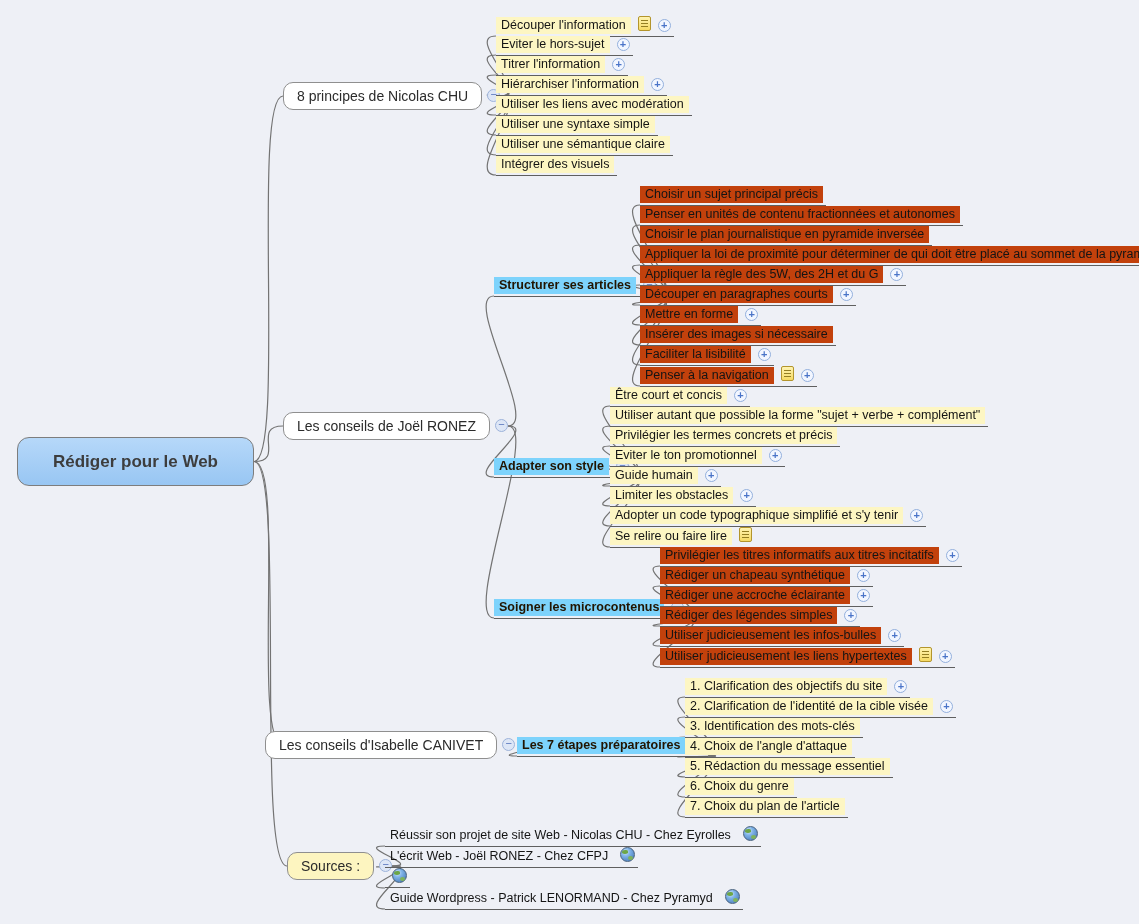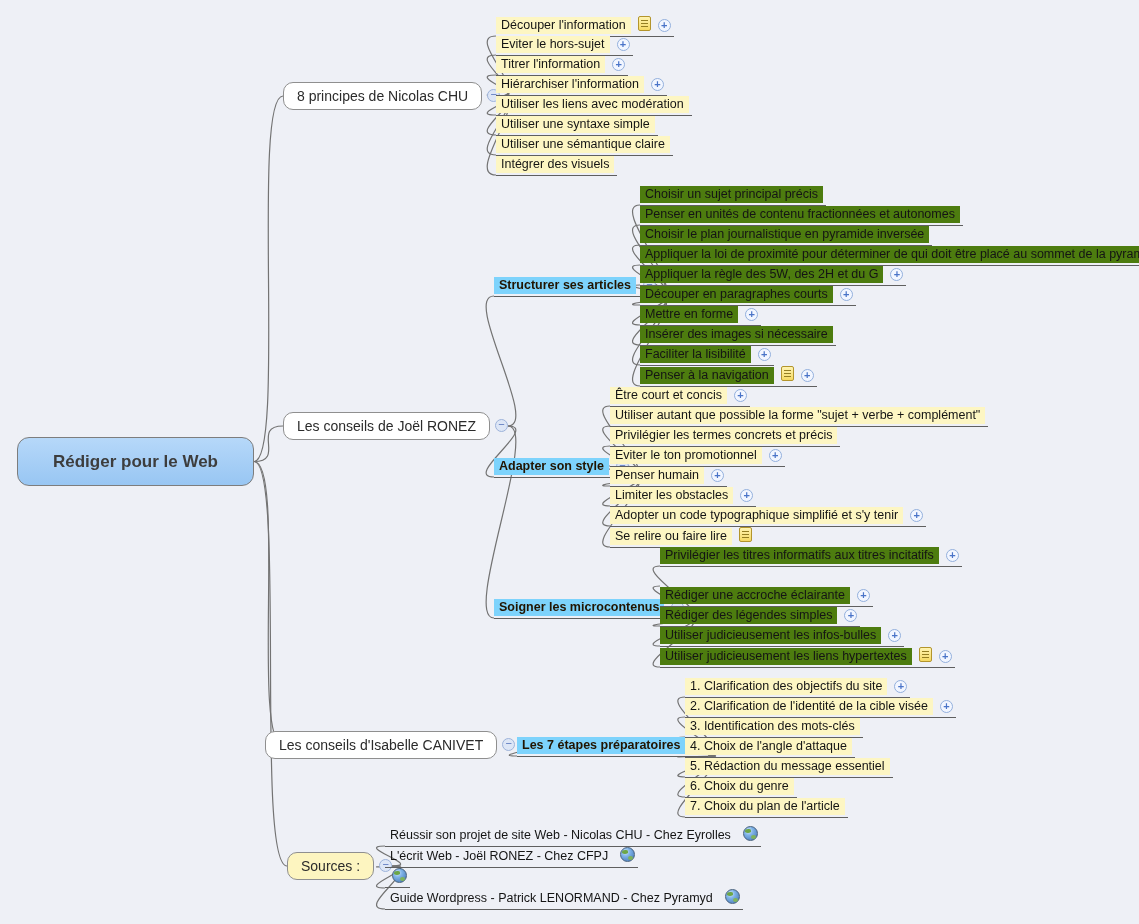--- a/index.html
+++ b/index.html
@@ -7,21 +7,21 @@
          font-family:"Liberation Sans",sans-serif;overflow:hidden;}
   #edges{position:absolute;left:0;top:0;z-index:0;}
   #edges path{fill:none;stroke:#737373;stroke-width:1.2px;}
 
   
   .leaf{position:absolute;z-index:2;white-space:nowrap;
         padding:0 3px 2px 0;border-bottom:1.5px solid #5f5f5f;
         font-size:12.5px;line-height:15px;color:#141414;}
   .hl{display:inline-block;padding:1px 5px;}
   .pale{background:#fdf6c3;}
-  .gold{background:#4d7c0f;}
+  .gold{background:#c2410c;}
   .orange{background:#7dd3fc;font-weight:bold;color:#221400;}
   .plain{background:transparent;}
 
   
   .bubble{position:absolute;z-index:2;white-space:nowrap;
           background:#ffffff;border:1px solid #8f8f8f;border-radius:10px;
           padding:5px 13px;font-size:14px;color:#2b2b2b;}
   .bubble.src{background:#fdf5c0;}
   .bubble.root{width:209px;height:37px;display:flex;align-items:center;justify-content:center;
           font-size:17px;font-weight:bold;color:#3d3d3d;border:1px solid #7d7d7d;
@@ -198,38 +198,41 @@
   <div class="leaf" id="t1" style="left:610px;top:407px">
     <span class="hl pale">Utiliser autant que possible la forme "sujet + verbe + complément"</span>
   </div>
   <div class="leaf" id="t2" style="left:610px;top:427px">
     <span class="hl pale">Privilégier les termes concrets et précis</span>
   </div>
   <div class="leaf" id="t3" style="left:610px;top:447px">
     <span class="hl pale">Eviter le ton promotionnel</span><span class="plus-icon"></span>
   </div>
   <div class="leaf" id="t4" style="left:610px;top:467px">
-    <span class="hl pale">Penser humain</span><span class="plus-icon"></span>
+    <span class="hl pale">Guide humain</span><span class="plus-icon"></span>
   </div>
   <div class="leaf" id="t5" style="left:610px;top:487px">
     <span class="hl pale">Limiter les obstacles</span><span class="plus-icon"></span>
   </div>
   <div class="leaf" id="t6" style="left:610px;top:507px">
     <span class="hl pale">Adopter un code typographique simplifié et s'y tenir</span><span class="plus-icon"></span>
   </div>
   <div class="leaf" id="t7" style="left:610px;top:527px">
     <span class="hl pale">Se relire ou faire lire</span><span class="note-icon"></span>
   </div>
 
   <div class="leaf" id="g2" style="left:494px;top:599px">
     <span class="hl orange">Soigner les microcontenus</span><span class="fold fold-in"></span>
   </div>
   <div class="leaf" id="m0" style="left:660px;top:547px">
     <span class="hl gold">Privilégier les titres informatifs aux titres incitatifs</span><span class="plus-icon"></span>
   </div>
+  <div class="leaf" id="m1" style="left:660px;top:567px">
+    <span class="hl gold">Rédiger un chapeau synthétique</span><span class="plus-icon"></span>
+  </div>
   <div class="leaf" id="m2" style="left:660px;top:587px">
     <span class="hl gold">Rédiger une accroche éclairante</span><span class="plus-icon"></span>
   </div>
   <div class="leaf" id="m3" style="left:660px;top:607px">
     <span class="hl gold">Rédiger des légendes simples</span><span class="plus-icon"></span>
   </div>
   <div class="leaf" id="m4" style="left:660px;top:627px">
     <span class="hl gold">Utiliser judicieusement les infos-bulles</span><span class="plus-icon"></span>
   </div>
   <div class="leaf" id="m5" style="left:660px;top:647px">

